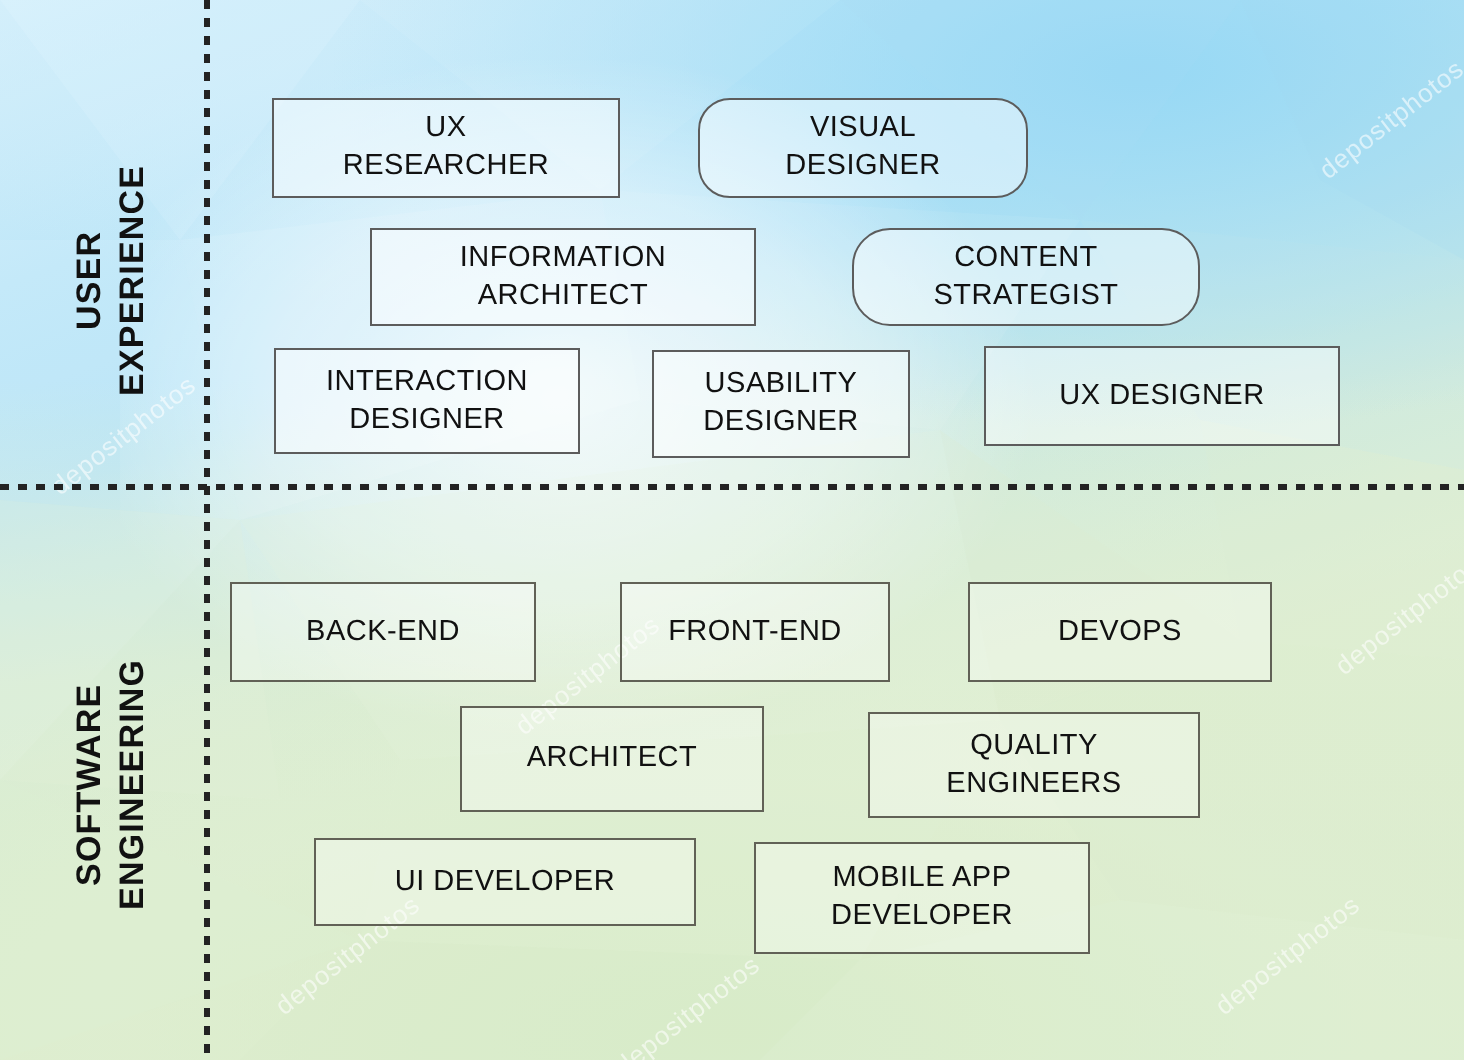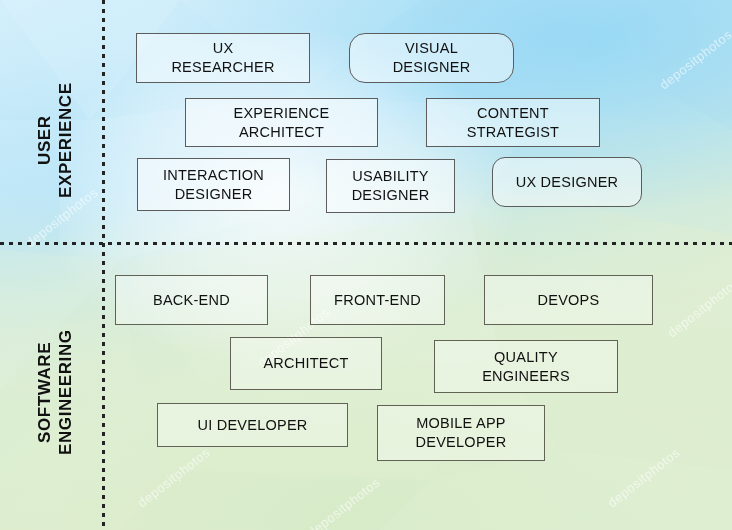--- a/index.html
+++ b/index.html
@@ -113,20 +113,21 @@
     align-items: center;
     justify-content: center;
     text-align: center;
     font-size: 14.5px;
     color: #111;
     line-height: 1.28;
     letter-spacing: 0.25px;
     white-space: pre-line;
     box-sizing: border-box;
     padding: 2px 22px;
+    margin-top: 16px;
   }
   .role-box.se { background: rgba(255,255,255,0.32); border-color: #616156; }
 </style>
 </head>
 <body>
 
 <div id="stage">
 
   <div class="bg-base"></div>
   <div class="bg-blue-wash"></div>
@@ -168,35 +169,35 @@
   <div class="axis-h"></div>
 
   <div class="side-label" id="label-ux">USER
 EXPERIENCE</div>
   <div class="side-label" id="label-se">SOFTWARE
 ENGINEERING</div>
 
   <div id="roles-ux">
       <div class="role-box" style="left: 136px; top: 33px; width: 174px; height: 50px;">UX RESEARCHER</div>
       <div class="role-box" style="left: 349px; top: 33px; width: 165px; height: 50px; border-radius: 16px;">VISUAL DESIGNER</div>
-      <div class="role-box" style="left: 185px; top: 98px; width: 193px; height: 49px;">EXPERIENCE
+      <div class="role-box" style="left: 185px; top: 98px; width: 193px; height: 49px;">INFORMATION
 ARCHITECT</div>
-      <div class="role-box" style="left: 426px; top: 98px; width: 174px; height: 49px;">CONTENT
+      <div class="role-box" style="left: 426px; top: 98px; width: 174px; height: 49px; border-radius: 19px;">CONTENT
 STRATEGIST</div>
       <div class="role-box" style="left: 137px; top: 158px; width: 153px; height: 53px;">INTERACTION
 DESIGNER</div>
       <div class="role-box" style="left: 326px; top: 159px; width: 129px; height: 54px;">USABILITY
 DESIGNER</div>
-      <div class="role-box" style="left: 492px; top: 157px; width: 150px; height: 50px; border-radius: 13px;">UX DESIGNER</div>
+      <div class="role-box" style="left: 492px; top: 157px; width: 178px; height: 50px;">UX DESIGNER</div>
     </div>
   <div id="roles-se">
       <div class="role-box se" style="left: 115px; top: 275px; width: 153px; height: 50px;">BACK-END</div>
       <div class="role-box se" style="left: 310px; top: 275px; width: 135px; height: 50px;">FRONT-END</div>
-      <div class="role-box se" style="left: 484px; top: 275px; width: 169px; height: 50px;">DEVOPS</div>
+      <div class="role-box se" style="left: 484px; top: 275px; width: 152px; height: 50px;">DEVOPS</div>
       <div class="role-box se" style="left: 230px; top: 337px; width: 152px; height: 53px;">ARCHITECT</div>
-      <div class="role-box se" style="left: 434px; top: 340px; width: 184px; height: 53px;">QUALITY
+      <div class="role-box se" style="left: 434px; top: 340px; width: 166px; height: 53px;">QUALITY
 ENGINEERS</div>
       <div class="role-box se" style="left: 157px; top: 403px; width: 191px; height: 44px;">UI DEVELOPER</div>
       <div class="role-box se" style="left: 377px; top: 405px; width: 168px; height: 56px;">MOBILE APP
 DEVELOPER</div>
     </div>
 
 </div>
 
 </body></html>

